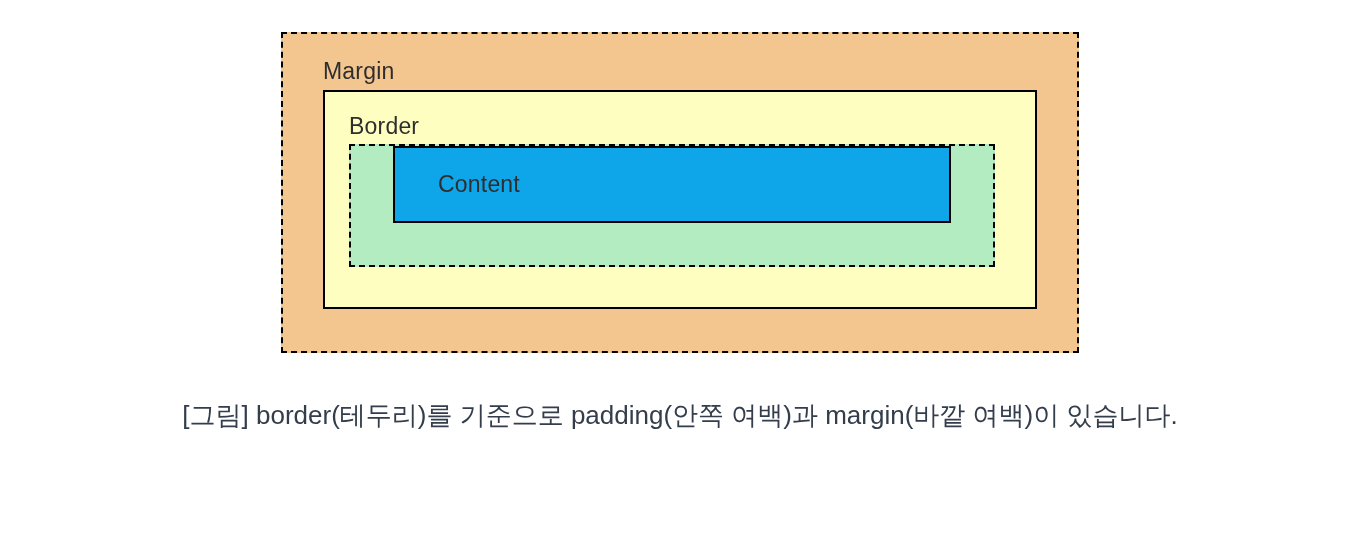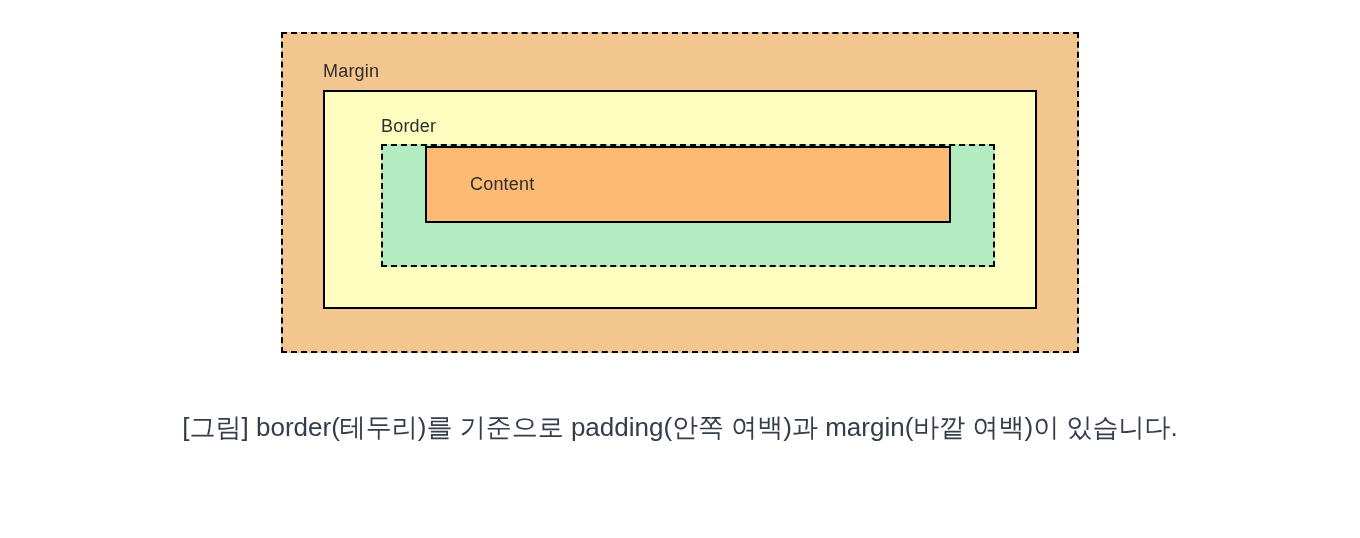--- a/index.html
+++ b/index.html
@@ -11,67 +11,67 @@
     overflow: hidden;
   }
   .diagram-wrap {
     width: 798px;
     margin: 32px auto 0 auto;
   }
   .layer {
     width: 100%;
   }
   .layer-label {
-    font-size: 18px;
+    font-size: 23px;
     line-height: 29px;
     color: #2e2e2e;
     letter-spacing: 0.2px;
   }
   
   .layer-margin {
     background: #f4c68f;
     border: 2px dashed #000000;
     padding: 0 40px 42px 40px;
   }
   .layer-margin > .layer-label {
     padding-top: 23px;
     margin-bottom: 4px;
   }
   
   .layer-border {
     background: #fdfec0;
     border: 2px solid #000000;
-    padding: 0 40px 40px 56px;
+    padding: 0 40px 40px 24px;
   }
   .layer-border > .layer-label {
     padding-top: 20px;
     margin-bottom: 3px;
   }
   
   .layer-padding {
     background: #b2ecc0;
     border: 2px dashed #000000;
     padding: 0 42px 42px 42px;
   }
   .layer-padding > .layer-label {
     padding-top: 23px;
     margin-bottom: 2px;
   }
   
   .layer-content {
-    background: #fdba74;
+    background: #0ea5e9;
     border: 2px solid #000000;
     height: 77px;
   }
   .layer-content > .layer-label {
     padding: 22px 0 0 43px;
   }
   
   .caption {
-    margin-top: 58px;
+    margin-top: 46px;
     text-align: center;
     font-size: 26px;
     line-height: 32px;
     font-weight: 500;
     color: #333d4b;
   }
 </style>
 </head>
 <body>
 

